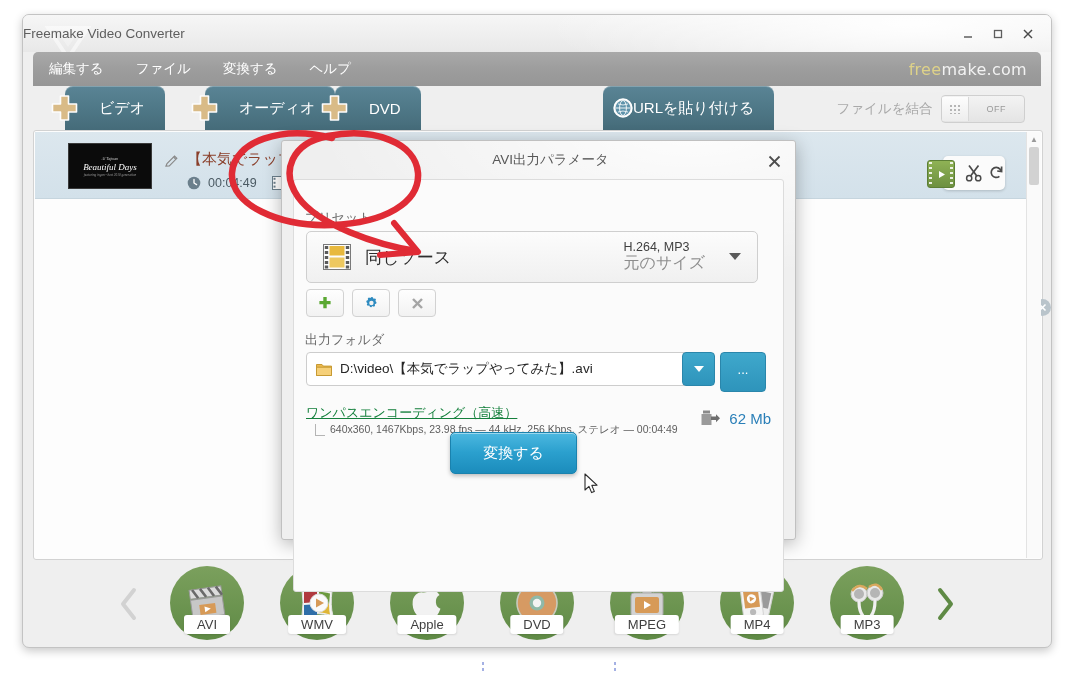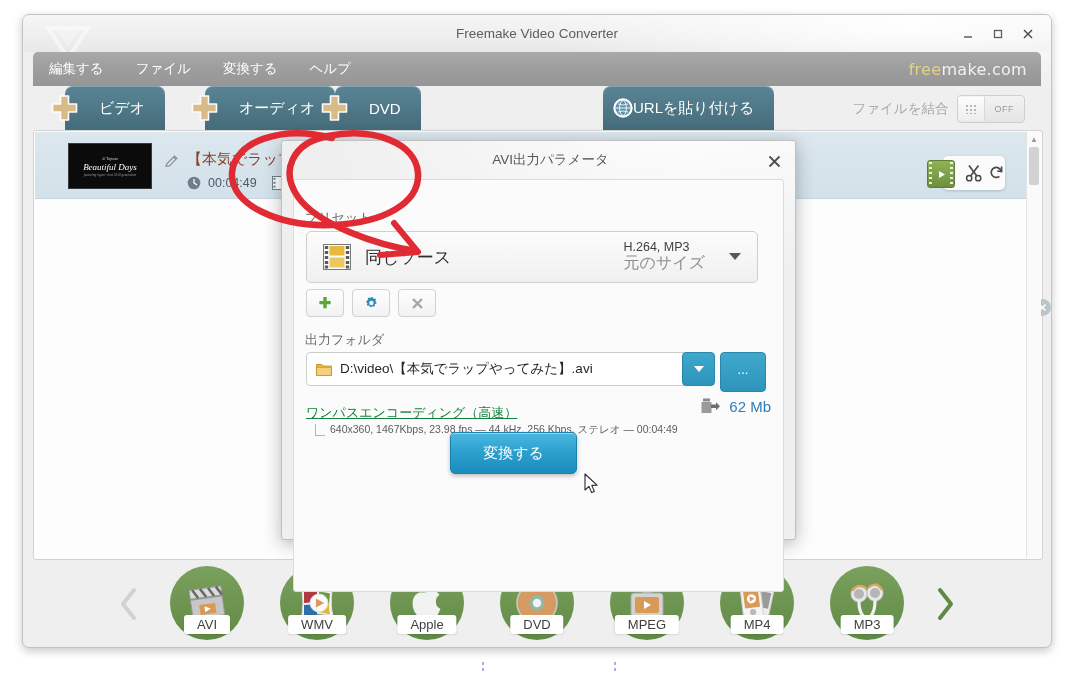--- a/index.html
+++ b/index.html
@@ -26,21 +26,21 @@
   .tb-sheen{
     position:absolute;right:0;top:0;width:560px;height:90px;
     background:radial-gradient(ellipse at 75% 10%, rgba(255,255,255,.95) 0%, rgba(255,255,255,0) 62%);
     pointer-events:none;
   }
   .logo-v{
     position:absolute;left:22px;top:10px;width:46px;height:36px;opacity:.5;
   }
   .win-title{
     position:absolute;left:0;top:0;width:100%;height:37px;
-    line-height:37px;text-align:center;font-size:13.5px;color:#5e5e5e;
+    line-height:37px;font-size:13.5px;color:#5e5e5e;
   }
   .win-btns{position:absolute;right:10px;top:0;height:37px;display:flex;align-items:center;gap:3px;}
   .wb{width:27px;height:27px;display:flex;align-items:center;justify-content:center;color:#666;font-size:14px;cursor:default;}
   .wb svg{display:block;}
 
   
   .menubar{
     position:absolute;left:10px;top:37px;width:1008px;height:34px;
     background:linear-gradient(180deg,#a9a9a9 0%,#9d9d9d 50%,#969696 100%);
     border-radius:5px 5px 0 0;
@@ -86,21 +86,21 @@
   }
   .toggle .grip{
     width:26px;height:24px;background:linear-gradient(180deg,#fdfdfd,#ededed);
     border-right:1px solid #d8d8d8;display:flex;align-items:center;justify-content:center;
   }
   .toggle .grip i{
     display:block;width:12px;height:10px;
     background-image:radial-gradient(#b5b5b5 48%,transparent 50%);
     background-size:4px 4px;
   }
-  .toggle .off{font-size:9px;color:#9a9a9a;padding:0 10px;letter-spacing:.5px;}
+  .toggle .off{font-size:9px;color:#9a9a9a;padding:0 18px;letter-spacing:.5px;}
 
   
   .content{
     position:absolute;left:10px;top:115px;width:1008px;height:428px;
     background:#fdfdfd;border:1px solid #d2d2d2;border-radius:3px;
   }
   .filerow{
     position:absolute;left:1px;top:1px;width:1006px;height:66px;
     background:linear-gradient(180deg,#dce7ee 0%,#d3e1ea 100%);
     border-bottom:1px solid #c6d5de;
@@ -227,21 +227,21 @@
   .path-browse{
     position:absolute;left:438px;top:211px;width:44px;height:32px;border-radius:4px;
     background:linear-gradient(180deg,#3fa8cc,#2e94bb);border:1px solid #2a86ab;
     color:#fff;font-size:13px;display:flex;align-items:center;justify-content:center;padding-bottom:6px;
   }
 
   .enc-link{position:absolute;left:24px;top:263px;font-size:13px;color:#15803d;text-decoration:underline;cursor:default;}
   .enc-sub{position:absolute;left:33px;top:282px;display:flex;align-items:flex-start;gap:5px;}
   .enc-elbow{width:9px;height:11px;border-left:1px solid #b4b4b4;border-bottom:1px solid #b4b4b4;margin-top:1px;}
   .enc-specs{font-size:10.5px;color:#5e5e5e;white-space:nowrap;}
-  .sizewrap{position:absolute;right:24px;top:256px;display:flex;align-items:center;gap:8px;}
+  .sizewrap{position:absolute;right:24px;top:268px;display:flex;align-items:center;gap:8px;}
   .sizeico{width:22px;height:18px;}
   .sizetext{font-size:15px;color:#2a7fb8;}
 
   .convert-btn{
     position:absolute;left:168px;top:291px;width:125px;height:40px;border-radius:5px;
     background:linear-gradient(180deg,#4cb8e0 0%,#2ba0ce 48%,#1b8cbc 100%);
     border:1px solid #1a82ae;
     box-shadow:0 2px 4px rgba(0,0,0,.25), inset 0 1px 0 rgba(255,255,255,.45);
     display:flex;align-items:center;justify-content:center;
     color:#fff;font-size:15px;cursor:default;

